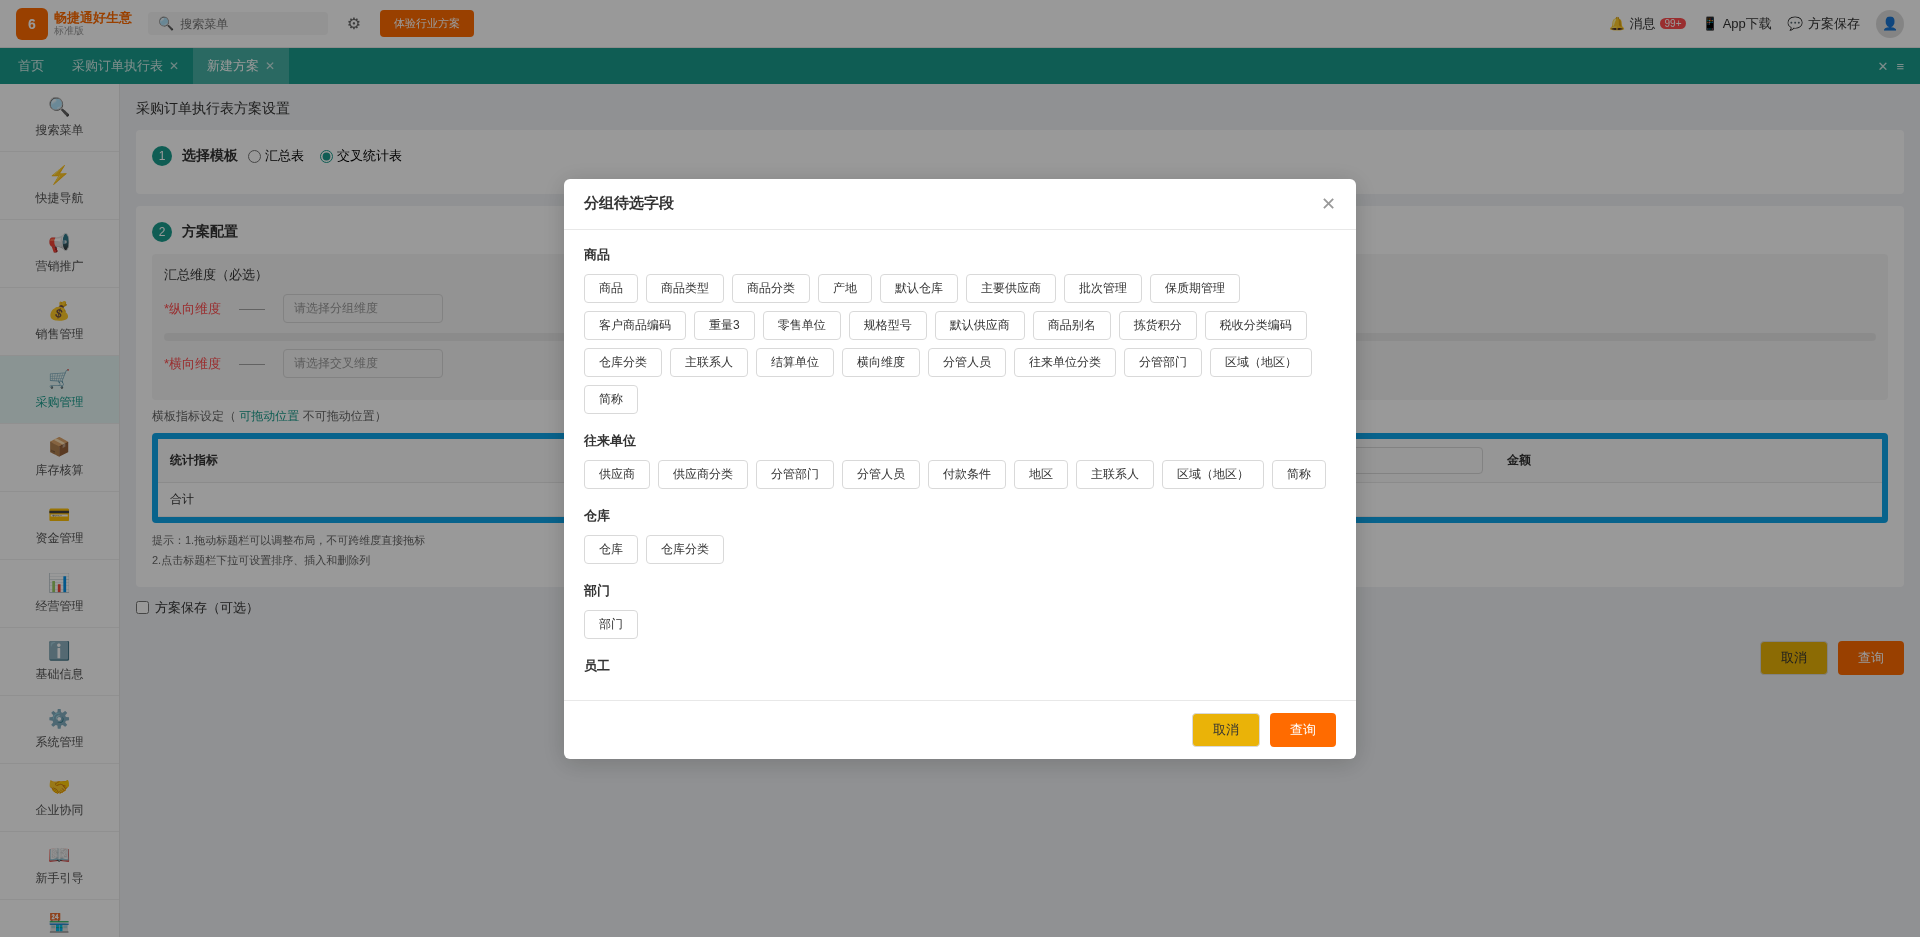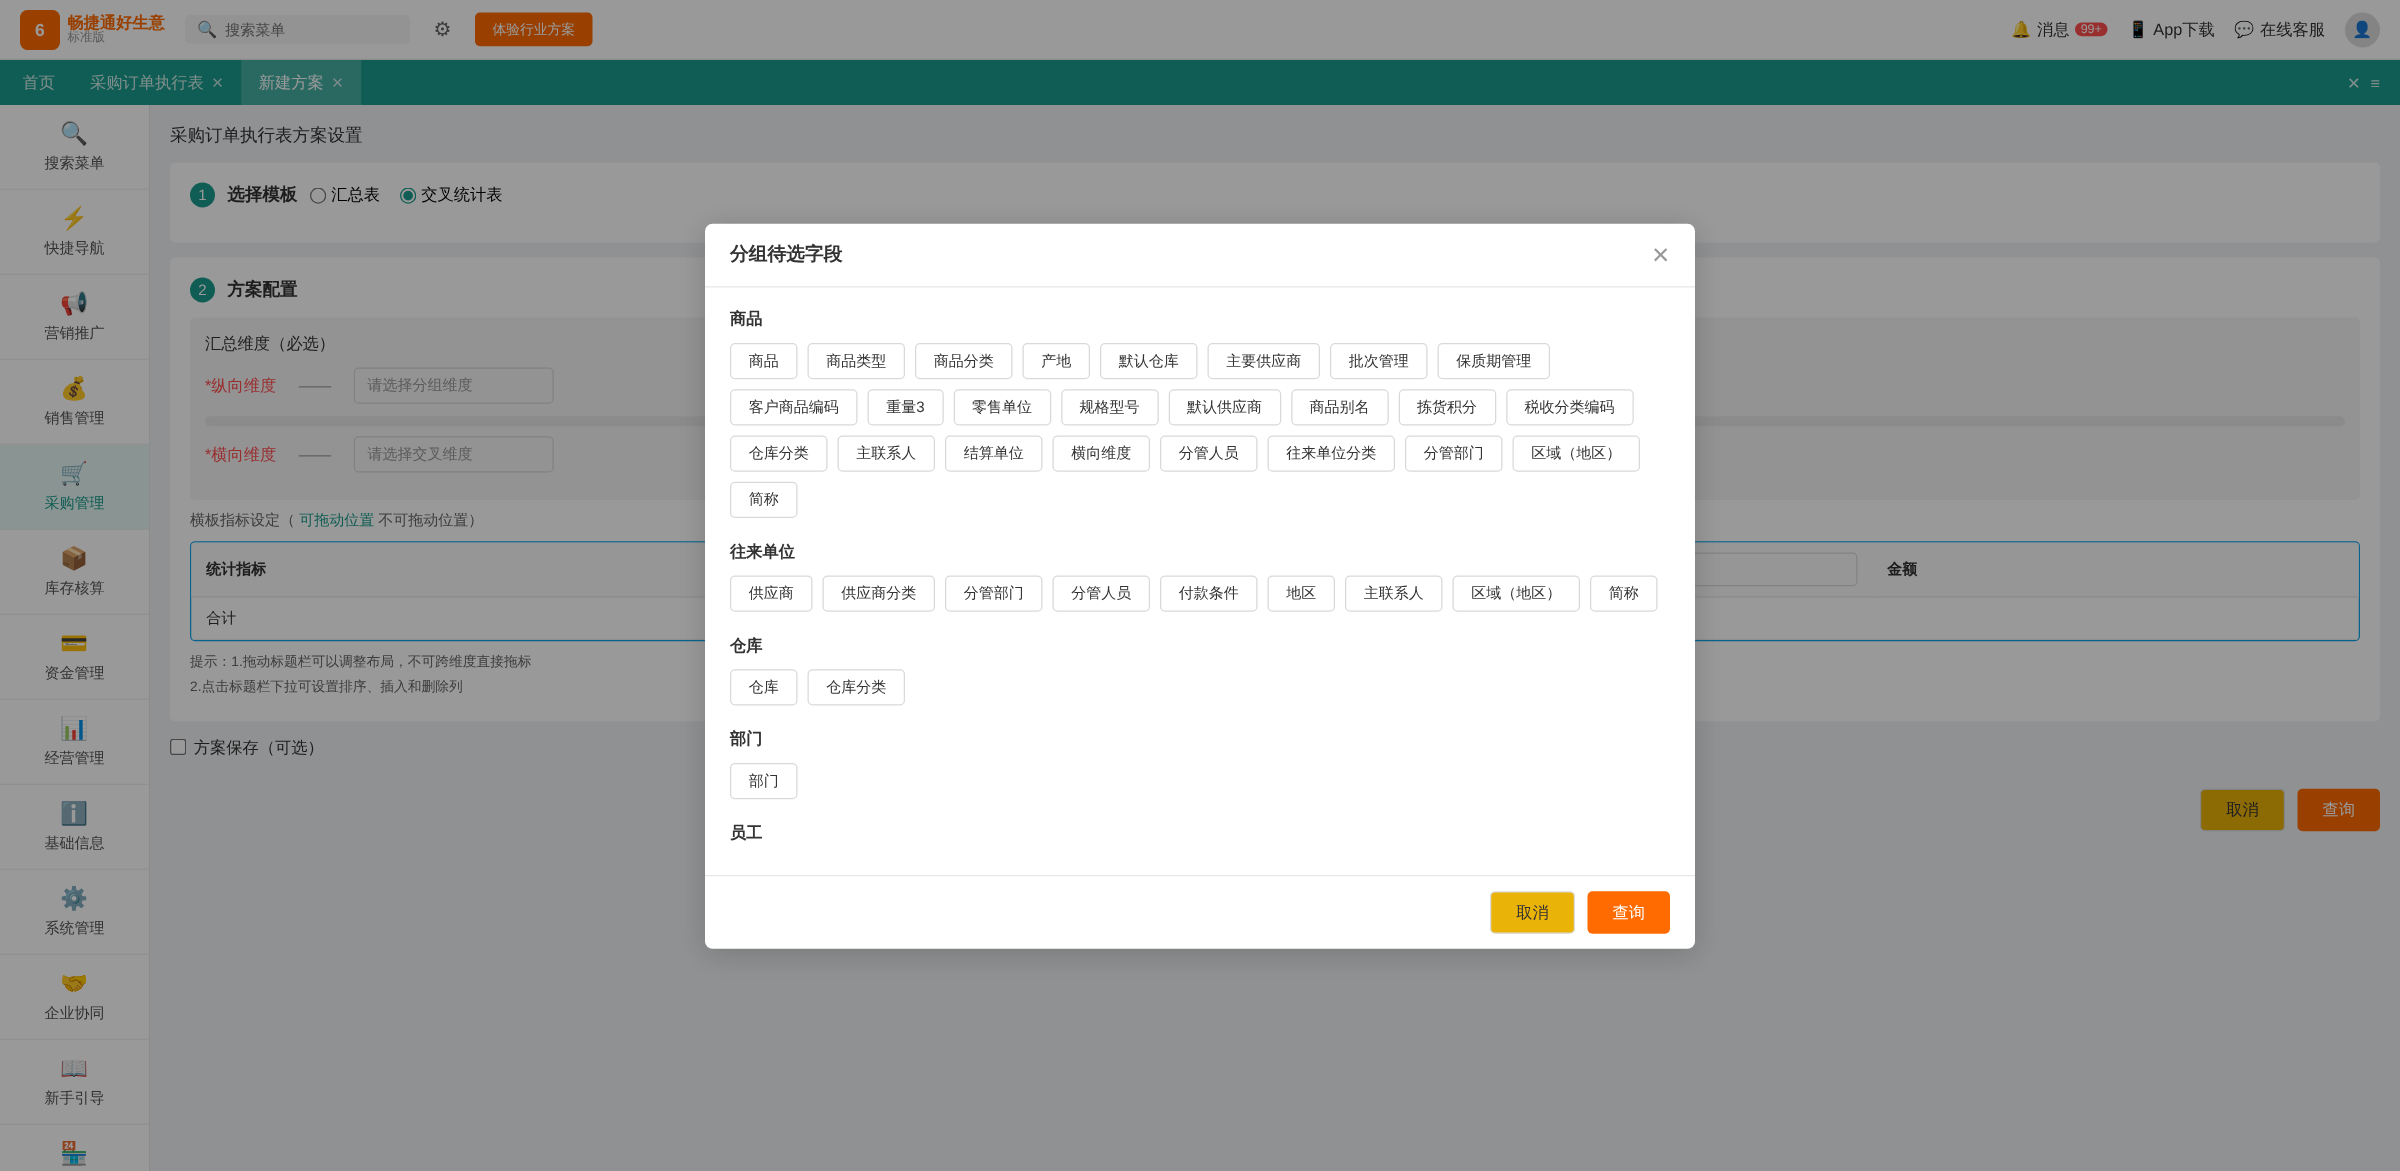--- a/index.html
+++ b/index.html
@@ -91,21 +91,21 @@
     .modal-footer {
       display: flex; justify-content: flex-end; gap: 10px; padding: 12px 20px;
       border-top: 1px solid #e8e8e8;
     }
     .btn-cancel { border: 1px solid #d9d9d9; background: #eab308; padding: 7px 20px; border-radius: 4px; cursor: pointer; color: #333; font-size: 13px; }
     .btn-confirm { background: #ff6b00; color: white; border: none; padding: 7px 20px; border-radius: 4px; cursor: pointer; font-size: 13px; }
     .form-row { display: flex; align-items: center; gap: 12px; margin-bottom: 10px; }
     .form-label { color: #333; font-size: 13px; min-width: 80px; }
     .form-select { border: 1px solid #d9d9d9; border-radius: 4px; padding: 5px 10px; font-size: 12px; color: #999; min-width: 160px; }
     .required { color: #ff4d4f; }
-    .table-wrap { border: 1px solid #0ea5e9; border-radius: 4px; overflow: hidden; margin-top: 8px; }
+    .table-wrap { border: 6px solid #0ea5e9; border-radius: 4px; overflow: hidden; margin-top: 8px; }
     table { width: 100%; border-collapse: collapse; }
     th { background: #fafafa; padding: 8px 12px; text-align: left; font-size: 12px; color: #333; border-bottom: 1px solid #e8e8e8; }
     td { padding: 8px 12px; font-size: 12px; color: #333; border-bottom: 1px solid #f0f0f0; }
     .select-with-arrow { display: flex; align-items: center; gap: 4px; border: 1px solid #d9d9d9; border-radius: 4px; padding: 4px 8px; }
     .notes { color: #666; font-size: 11px; line-height: 1.8; }
     .checkbox-label { display: flex; align-items: center; gap: 4px; font-size: 13px; color: #333; }
     .bottom-btns { display: flex; justify-content: flex-end; gap: 10px; padding: 12px 0; }
   </style>
 </head>
 <body>
@@ -131,21 +131,21 @@
       <span>🔔</span>
       <span>消息</span>
       <span class="badge">99+</span>
     </div>
     <div class="nav-item">
       <span>📱</span>
       <span>App下载</span>
     </div>
     <div class="nav-item">
       <span>💬</span>
-      <span>在线客服</span>
+      <span>方案保存</span>
     </div>
     <div class="user-info">
       <div class="avatar">👤</div>
     </div>
   </div>
 </div>
 
 <div class="tab-bar">
   <div class="tab">
     <span>首页</span>

